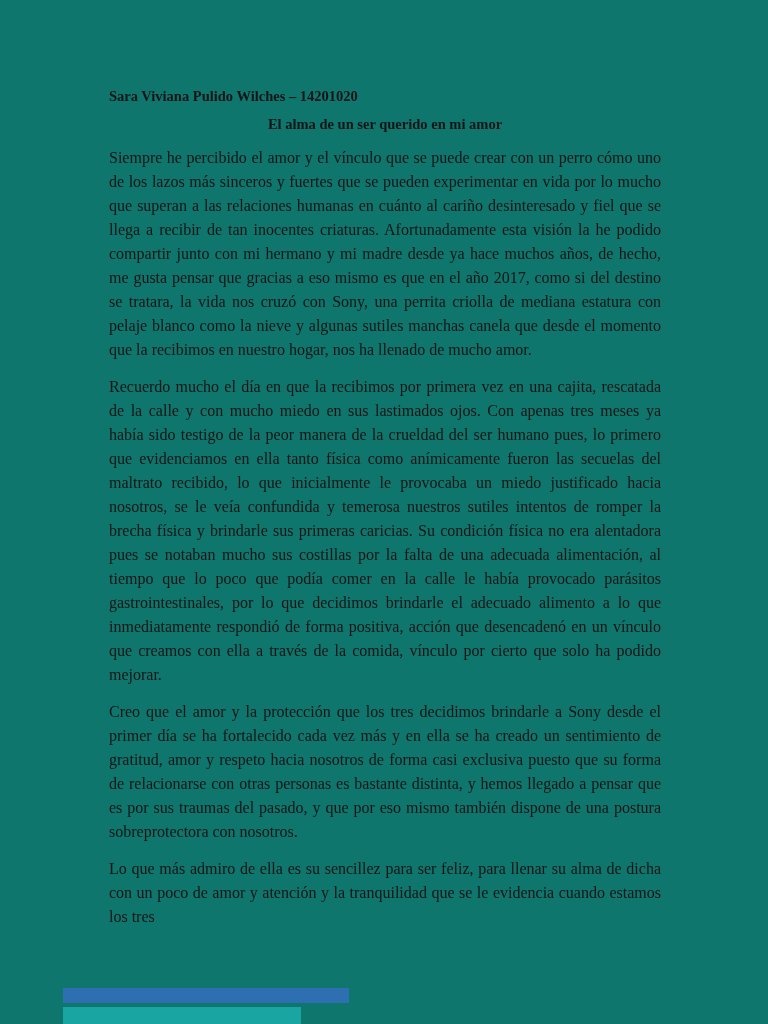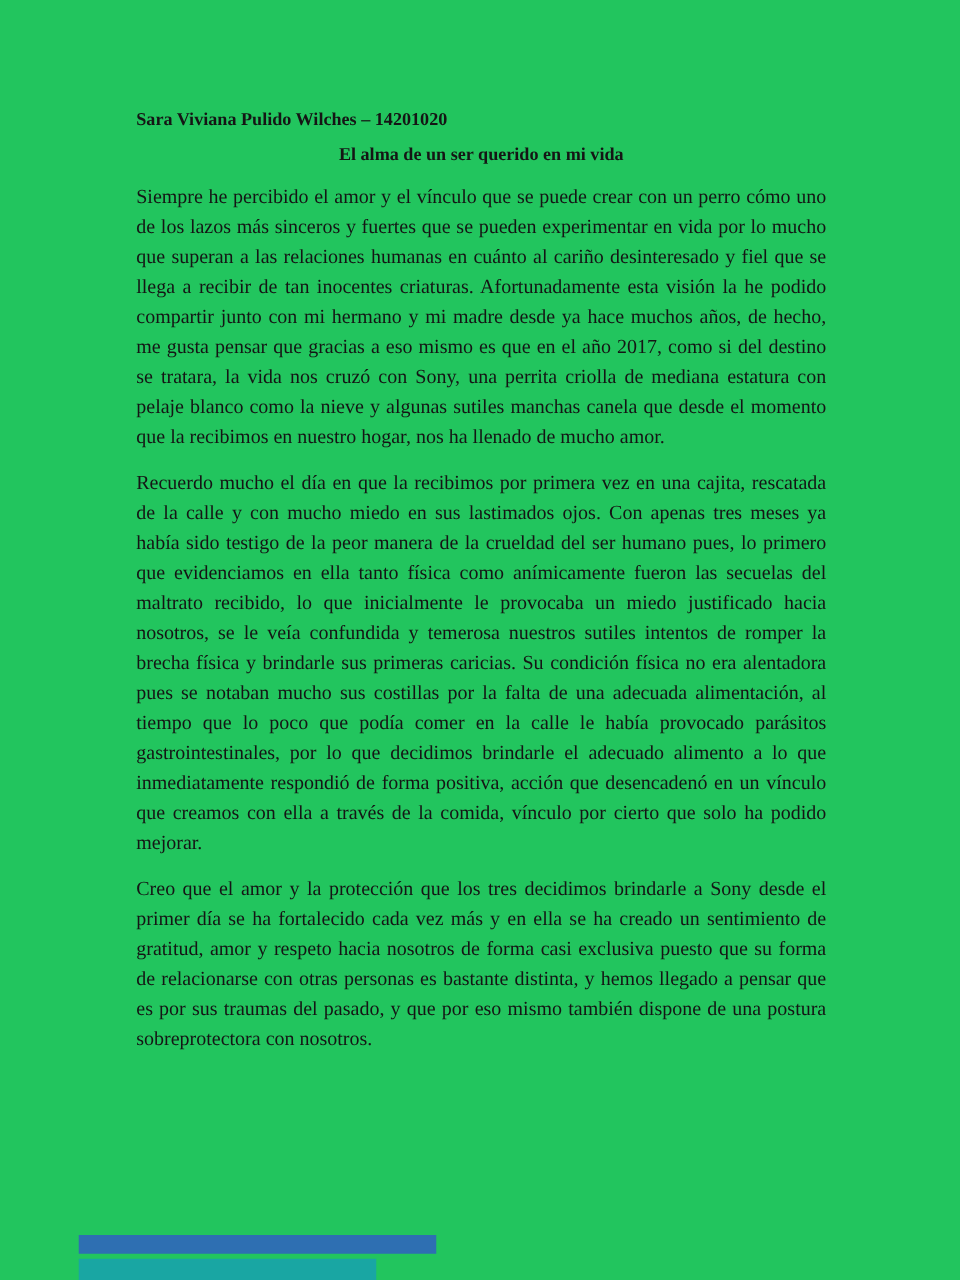--- a/index.html
+++ b/index.html
@@ -11,21 +11,21 @@
     height: 1024px;
     background: #ffffff;
     position: relative;
     overflow: hidden;
     font-family: "Liberation Serif", "DejaVu Serif", serif;
     color: #151515;
   }
   .page {
     position: absolute;
     inset: 0;
-    background: #22c55e;
+    background: #0f766e;
   }
   .content {
     position: absolute;
     top: 84px;
     left: 109px;
     right: 107px;
   }
   .hdr-line {
     font-weight: bold;
     font-size: 14.5px;
@@ -64,23 +64,24 @@
     width: 238px;
     height: 17px;
   }
 </style>
 </head>
 <body>
 
 <div class="page">
   <div class="content">
     <p class="hdr-line">Sara Viviana Pulido Wilches – 14201020</p>
-    <p class="doc-title">El alma de un ser querido en mi vida</p>
+    <p class="doc-title">El alma de un ser querido en mi amor</p>
     <div class="body-text">
       <p>Siempre he percibido el amor y el vínculo que se puede crear con un perro cómo uno de los lazos más sinceros y fuertes que se pueden experimentar en vida por lo mucho que superan a las relaciones humanas en cuánto al cariño desinteresado y fiel que se llega a recibir de tan inocentes criaturas. Afortunadamente esta visión la he podido compartir junto con mi hermano y mi madre desde ya hace muchos años, de hecho, me gusta pensar que gracias a eso mismo es que en el año 2017, como si del destino se tratara, la vida nos cruzó con Sony, una perrita criolla de mediana estatura con pelaje blanco como la nieve y algunas sutiles manchas canela que desde el momento que la recibimos en nuestro hogar, nos ha llenado de mucho amor.</p>
       <p>Recuerdo mucho el día en que la recibimos por primera vez en una cajita, rescatada de la calle y con mucho miedo en sus lastimados ojos. Con apenas tres meses ya había sido testigo de la peor manera de la crueldad del ser humano pues, lo primero que evidenciamos en ella tanto física como anímicamente fueron las secuelas del maltrato recibido, lo que inicialmente le provocaba un miedo justificado hacia nosotros, se le veía confundida y temerosa nuestros sutiles intentos de romper la brecha física y brindarle sus primeras caricias. Su condición física no era alentadora pues se notaban mucho sus costillas por la falta de una adecuada alimentación, al tiempo que lo poco que podía comer en la calle le había provocado parásitos gastrointestinales, por lo que decidimos brindarle el adecuado alimento a lo que inmediatamente respondió de forma positiva, acción que desencadenó en un vínculo que creamos con ella a través de la comida, vínculo por cierto que solo ha podido mejorar.</p>
       <p>Creo que el amor y la protección que los tres decidimos brindarle a Sony desde el primer día se ha fortalecido cada vez más y en ella se ha creado un sentimiento de gratitud, amor y respeto hacia nosotros de forma casi exclusiva puesto que su forma de relacionarse con otras personas es bastante distinta, y hemos llegado a pensar que es por sus traumas del pasado, y que por eso mismo también dispone de una postura sobreprotectora con nosotros.</p>
+      <p>Lo que más admiro de ella es su sencillez para ser feliz, para llenar su alma de dicha con un poco de amor y atención y la tranquilidad que se le evidencia cuando estamos los tres</p>
     </div>
   </div>
 
   <div class="bar bar-blue" style="background-color: rgb(46, 111, 178);"></div>
   <div class="bar bar-teal" style="background-color: rgb(25, 166, 163);"></div>
 </div>
 
 </body></html>

